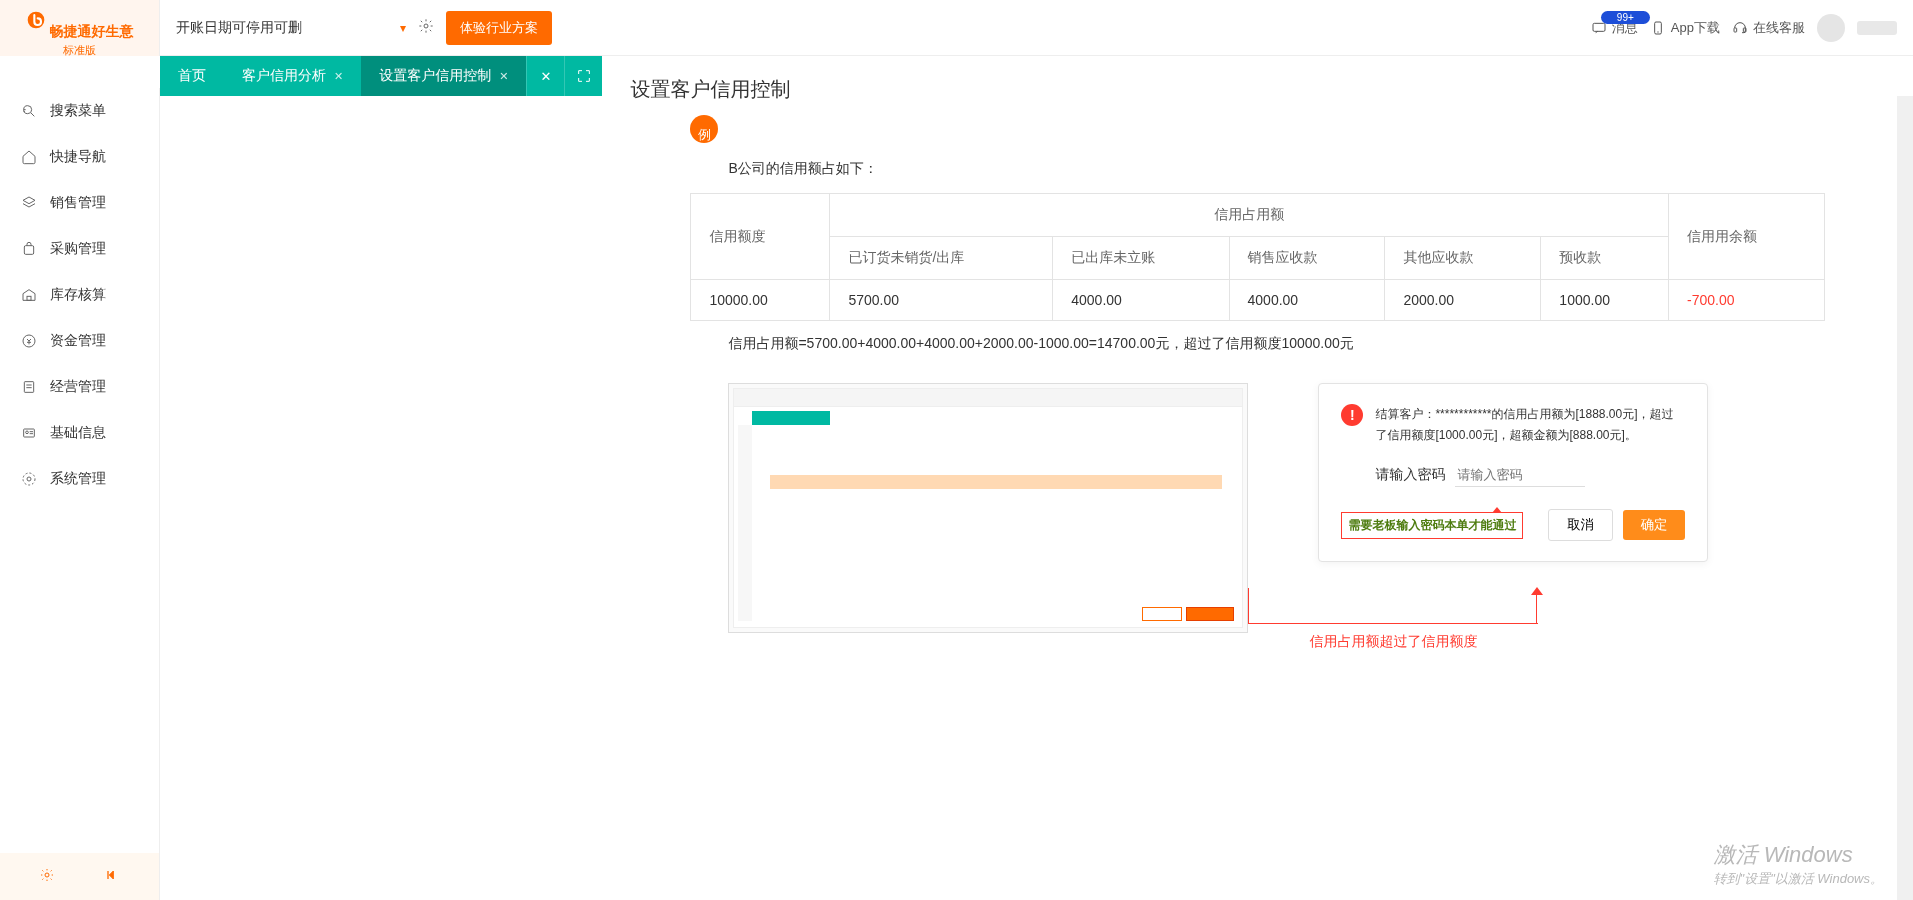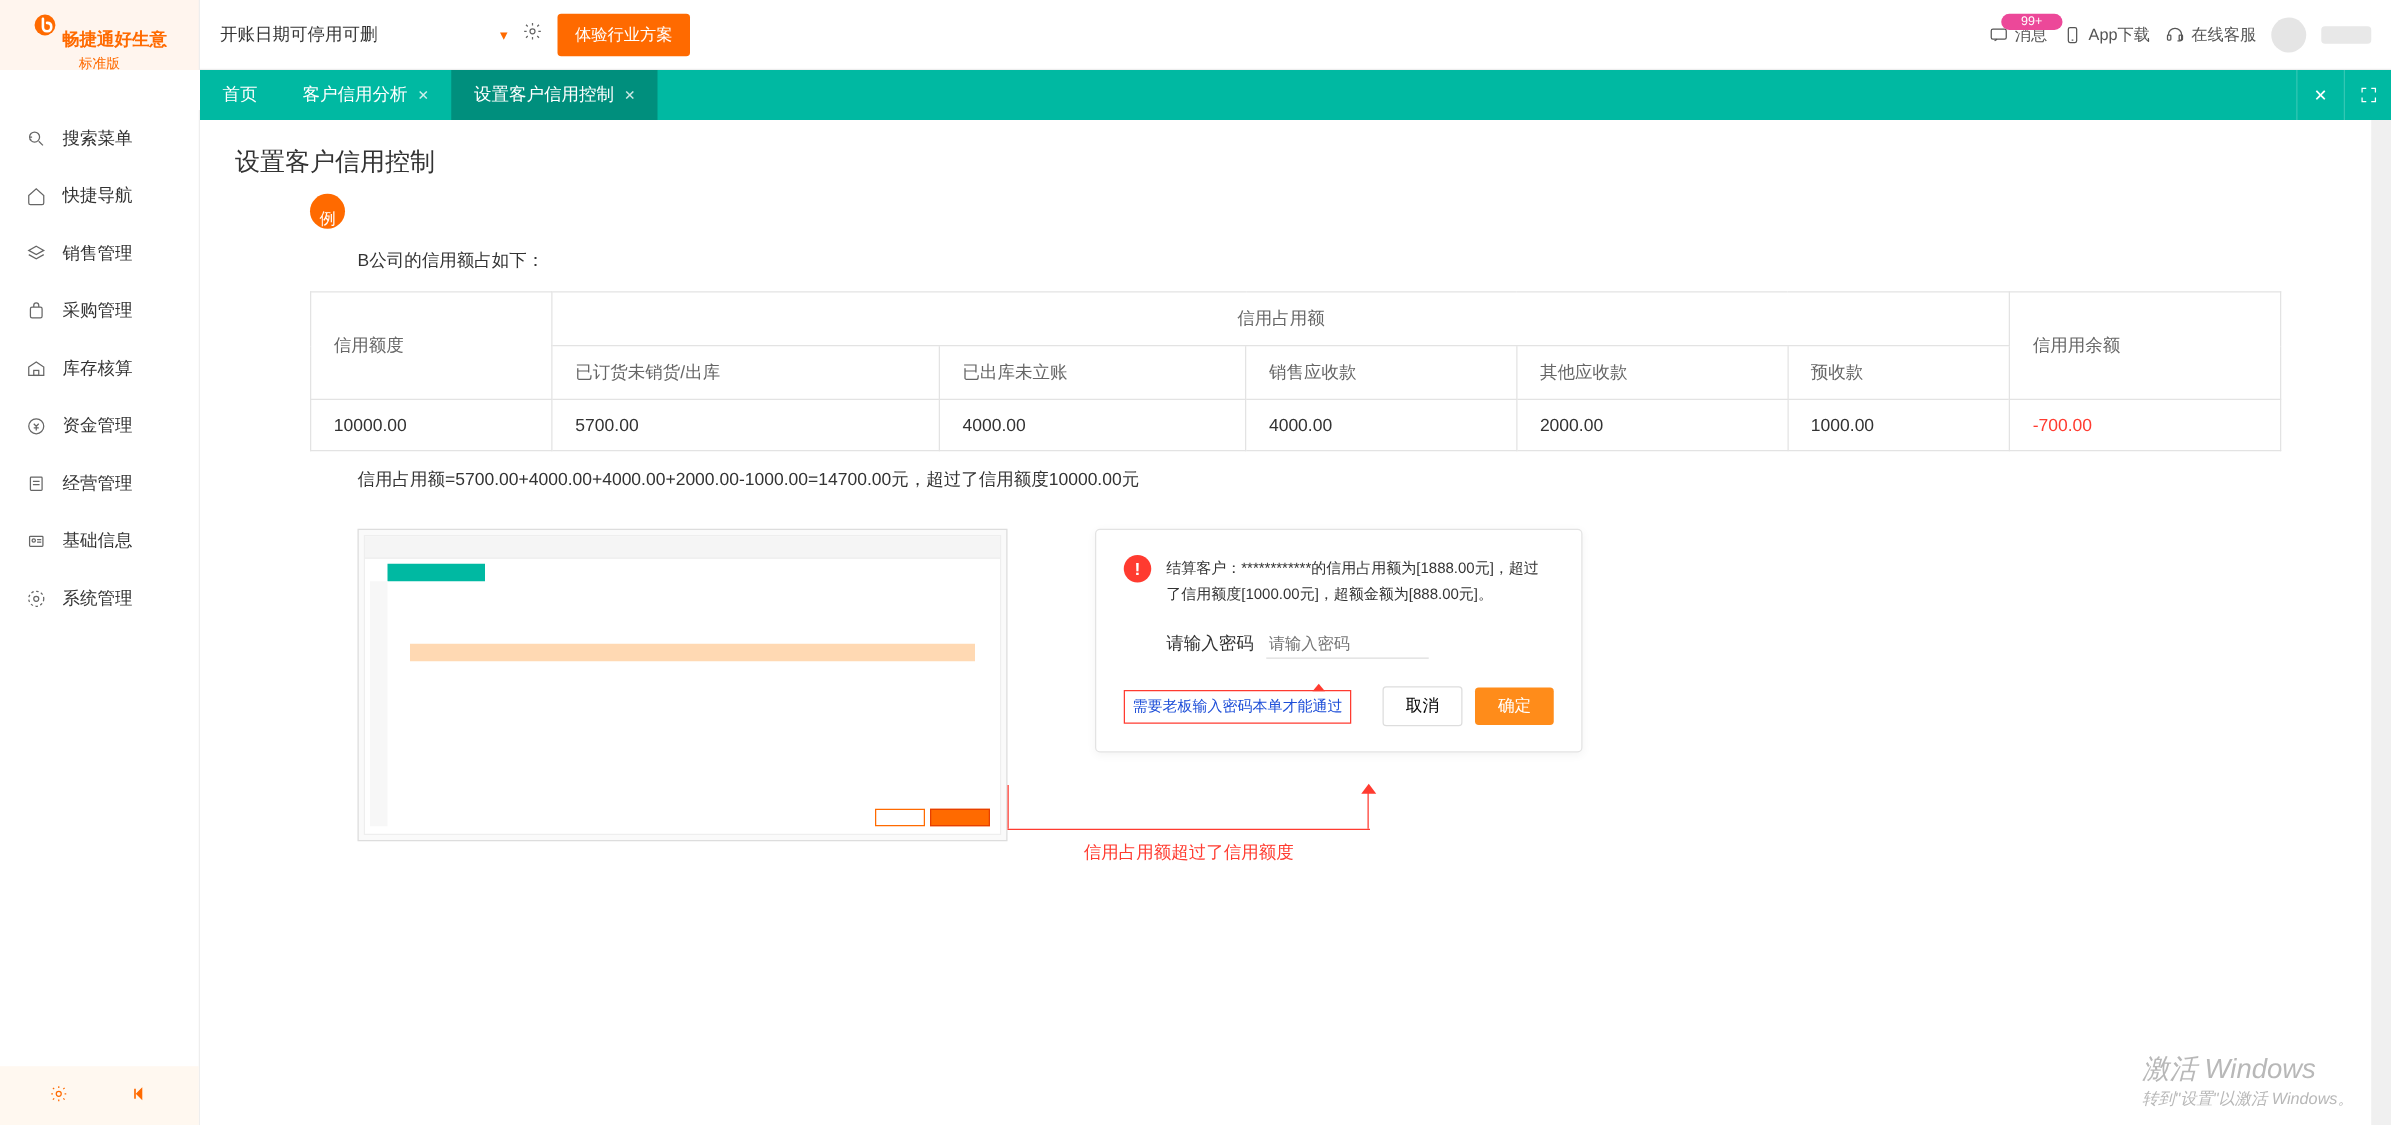--- a/index.html
+++ b/index.html
@@ -15,32 +15,32 @@
     .logo-sub { color: #ff6a00; font-size: 11px; margin-top: 2px; }
     
     
     .topbar { grid-column: 2; grid-row: 1; display: flex; align-items: center; padding: 0 16px; border-bottom: 1px solid #eee; gap: 12px; }
     .account-select { display: flex; align-items: center; gap: 8px; color: #333; font-size: 14px; width: 230px; justify-content: space-between; cursor: pointer; }
     .chevron-down { color: #ff6a00; font-size: 12px; }
     .gear { color: #666; font-size: 16px; cursor: pointer; }
     .primary-btn { background: #ff6a00; color: #fff; border: none; padding: 8px 14px; border-radius: 3px; font-size: 13px; cursor: pointer; }
     .topbar-spacer { flex: 1; }
     .topbar-item { display: flex; align-items: center; gap: 5px; color: #555; font-size: 13px; cursor: pointer; position: relative; }
-    .badge { position: absolute; top: -8px; left: 10px; background: #ec4899; color: #fff; font-size: 10px; border-radius: 8px; padding: 1px 16px; }
+    .badge { position: absolute; top: -8px; left: 10px; background: #1d4ed8; color: #fff; font-size: 10px; border-radius: 8px; padding: 1px 16px; }
     .avatar { width: 28px; height: 28px; background: #e5e5e5; border-radius: 50%; }
     
     
     .sidebar { grid-column: 1; grid-row: 2; border-right: 1px solid #eee; display: flex; flex-direction: column; position: relative; margin-top: 32px; }
     .side-item { display: flex; align-items: center; gap: 12px; padding: 14px 20px; color: #333; font-size: 14px; cursor: pointer; }
     .side-item .icon { width: 18px; height: 18px; color: #666; display: flex; align-items: center; justify-content: center; }
     .sidebar-bottom { position: absolute; bottom: 0; left: 0; right: 0; display: flex; align-items: center; justify-content: space-around; padding: 14px; background: #fff8f0; }
     .sidebar-bottom .icon { color: #ff6a00; cursor: pointer; }
     
     
-    .main { grid-column: 2; grid-row: 2; display: flex; flex-direction: column; overflow: hidden; }
+    .main { grid-column: 2; grid-row: 2; display: flex; flex-direction: row; overflow: hidden; }
     
     
     .tabs { background: #00b9a2; display: flex; align-items: stretch; height: 40px; }
     .tab { display: flex; align-items: center; padding: 0 18px; color: #fff; font-size: 14px; cursor: pointer; gap: 8px; }
     .tab.active { background: #008f7d; }
     .tab-close { font-size: 11px; opacity: 0.8; }
     .tabs-spacer { flex: 1; }
     .tab-action { width: 38px; display: flex; align-items: center; justify-content: center; color: #fff; cursor: pointer; border-left: 1px solid rgba(255,255,255,0.2); }
     
     
@@ -75,21 +75,21 @@
     .shot-save-outline { position: absolute; bottom: 6px; right: 60px; width: 40px; height: 14px; border: 1px solid #ff6a00; }
     .shot-sidebar { position: absolute; left: 4px; top: 36px; bottom: 6px; width: 14px; background: #f7f7f7; }
     
     .dialog-box { width: 390px; border: 1px solid #e3e3e3; border-radius: 4px; padding: 20px 22px; background: #fff; box-shadow: 0 2px 8px rgba(0,0,0,0.05); position: relative; }
     .dialog-head { display: flex; gap: 12px; }
     .dialog-alert-icon { width: 22px; height: 22px; background: #ff3b30; color: #fff; border-radius: 50%; display: flex; align-items: center; justify-content: center; font-weight: bold; flex-shrink: 0; font-size: 14px; }
     .dialog-msg { font-size: 12px; line-height: 1.7; }
     .dialog-input-row { display: flex; align-items: center; gap: 10px; margin: 18px 0 0 34px; font-size: 14px; }
     .dialog-input { border: none; border-bottom: 1px solid #ddd; padding: 4px 2px; width: 130px; font-size: 13px; color: #999; }
     .dialog-actions { display: flex; justify-content: flex-end; gap: 10px; margin-top: 22px; align-items: center; }
-    .note-red { border: 1px solid #ff3b30; color: #1d4ed8; font-size: 12px; padding: 4px 6px; margin-right: auto; position: relative; }
+    .note-red { border: 1px solid #ff3b30; color: #4d7c0f; font-size: 12px; padding: 4px 6px; margin-right: auto; position: relative; font-weight: bold; }
     .note-red::after { content: ""; position: absolute; top: -6px; right: 20px; width: 0; height: 0; border-left: 5px solid transparent; border-right: 5px solid transparent; border-bottom: 6px solid #ff3b30; }
     .dialog-cancel { border: 1px solid #ddd; background: #fff; padding: 6px 18px; border-radius: 3px; cursor: pointer; }
     .dialog-ok { background: #ff8c1a; color: #fff; border: none; padding: 6px 18px; border-radius: 3px; cursor: pointer; }
     
     .connector { position: absolute; border: 1px solid #ff3b30; pointer-events: none; }
     .caption { color: #ff3b30; font-size: 14px; text-align: center; margin-top: 6px; }
     
     
     .watermark { position: absolute; right: 30px; bottom: 12px; color: #b8b8b8; font-style: italic; }
     .watermark .wm1 { font-size: 22px; }

